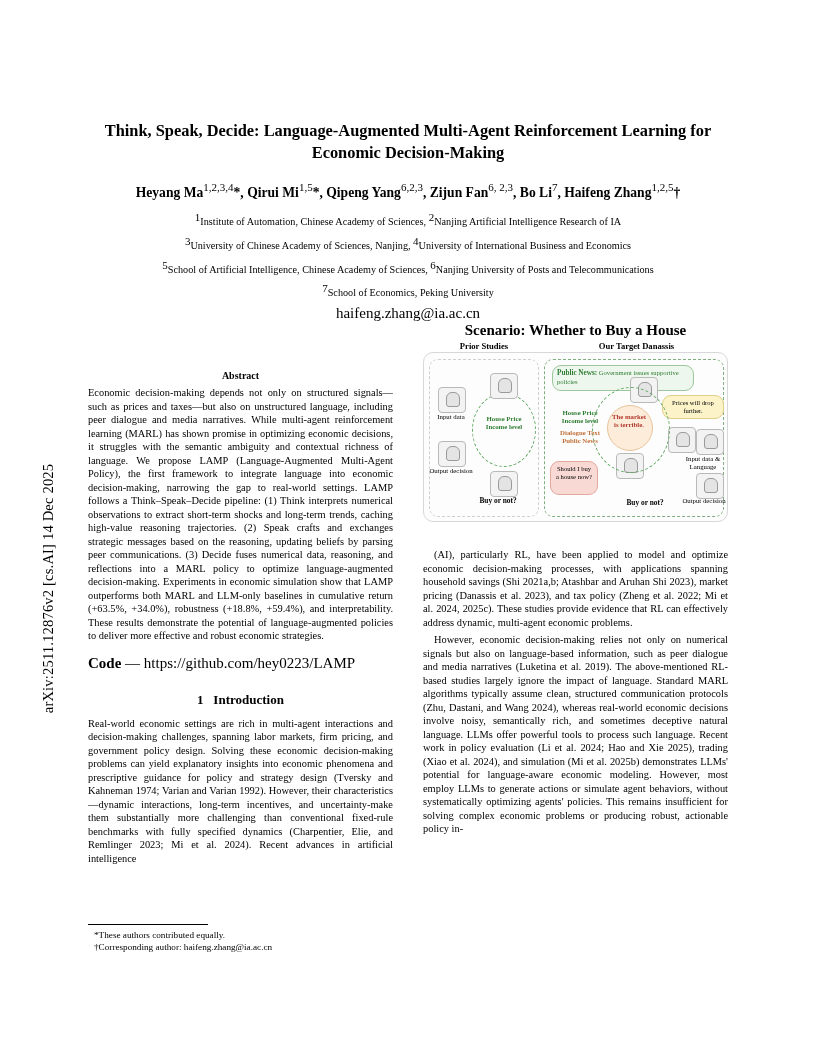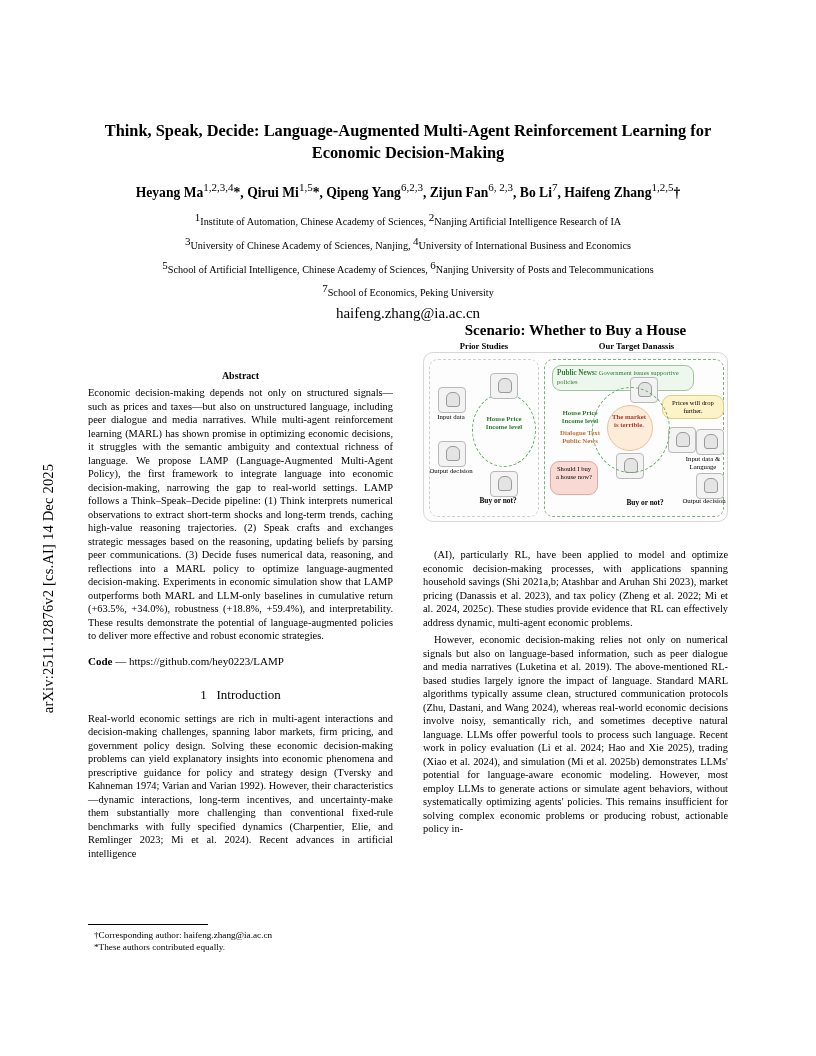--- a/index.html
+++ b/index.html
@@ -93,26 +93,26 @@
   }
   p.body {
     font-size: 10.4px;
     line-height: 1.30;
     text-align: justify;
     margin: 0 0 4px 0;
     text-indent: 0;
   }
   p.indent { text-indent: 11px; }
   .code-line {
-    font-size: 11px;
+    font-size: 15px;
     margin-top: 12px;
   }
   .intro-head {
     font-size: 13px;
-    font-weight: normal;
+    font-weight: bold;
     text-align: center;
     margin: 20px 0 9px 0;
   }
   .footnote-rule {
     width: 120px;
     height: 1px;
     background: #000;
     margin: 6px 0 4px 0;
   }
   .footnote {
@@ -277,22 +277,22 @@
       </div>
 
       <div class="intro-head">
         <span>1</span>&nbsp;&nbsp;&nbsp;<span>Introduction</span>
       </div>
 
       <p class="body">Real-world economic settings are rich in multi-agent interactions and decision-making challenges, spanning labor markets, firm pricing, and government policy design. Solving these economic decision-making problems can yield explanatory insights into economic phenomena and prescriptive guidance for policy and strategy design (Tversky and Kahneman 1974; Varian and Varian 1992). However, their characteristics—dynamic interactions, long-term incentives, and uncertainty-make them substantially more challenging than conventional fixed-rule benchmarks with fully specified dynamics (Charpentier, Elie, and Remlinger 2023; Mi et al. 2024). Recent advances in artificial intelligence</p>
 
       <div class="fn-area">
         <div class="footnote-rule"></div>
+        <p class="footnote">*These authors contributed equally.</p>
         <p class="footnote">†Corresponding author: haifeng.zhang@ia.ac.cn</p>
-        <p class="footnote">*These authors contributed equally.</p>
       </div>
     </div>
 
     <div class="col col-right">
       <div style="height:178px"></div>
       <p class="body indent">(AI), particularly RL, have been applied to model and optimize economic decision-making processes, with applications spanning household savings (Shi 2021a,b; Atashbar and Aruhan Shi 2023), market pricing (Danassis et al. 2023), and tax policy (Zheng et al. 2022; Mi et al. 2024, 2025c). These studies provide evidence that RL can effectively address dynamic, multi-agent economic problems.</p>
       <p class="body indent">However, economic decision-making relies not only on numerical signals but also on language-based information, such as peer dialogue and media narratives (Luketina et al. 2019). The above-mentioned RL-based studies largely ignore the impact of language. Standard MARL algorithms typically assume clean, structured communication protocols (Zhu, Dastani, and Wang 2024), whereas real-world economic decisions involve noisy, semantically rich, and sometimes deceptive natural language. LLMs offer powerful tools to process such language. Recent work in policy evaluation (Li et al. 2024; Hao and Xie 2025), trading (Xiao et al. 2024), and simulation (Mi et al. 2025b) demonstrates LLMs' potential for language-aware economic modeling. However, most employ LLMs to generate actions or simulate agent behaviors, without systematically optimizing agents' policies. This remains insufficient for solving complex economic problems or producing robust, actionable policy in-</p>
     </div>
 
     <div class="figure-wrap">

